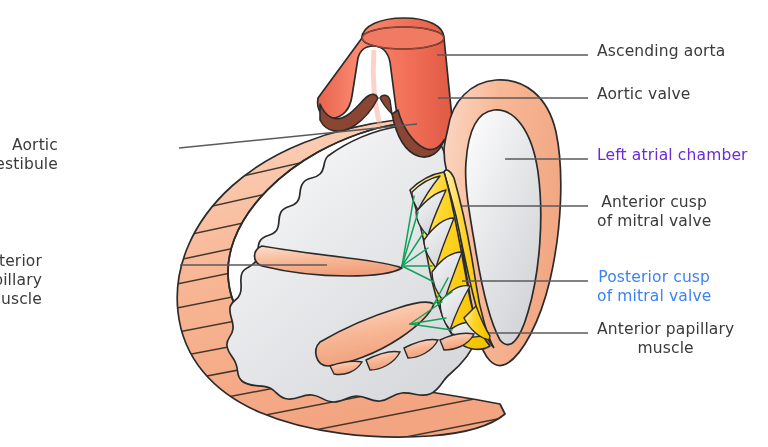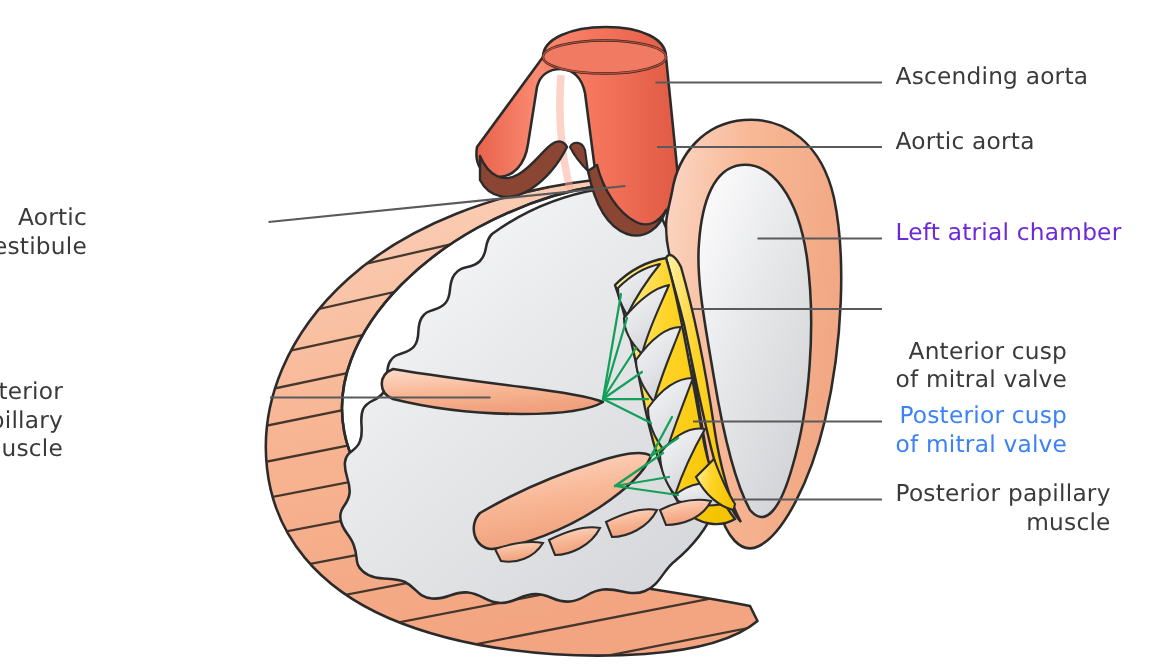--- a/index.html
+++ b/index.html
@@ -11,21 +11,21 @@
   #diagram-root{position:absolute;inset:0;width:768px;height:447px;}
   .label{
     position:absolute;
     color:#3a3a3c;
     font-size:15.5px;
     line-height:19px;
     letter-spacing:0.15px;
     white-space:pre-line;
     font-family:"DejaVu Sans","Liberation Sans",sans-serif;
   }
-  .label.right{text-align:right;}
+  .label.right{text-align:center;}
   .label.left{text-align:right;}
   svg{display:block;}
 </style>
 </head>
 <body>
 
 <div id="diagram-root">
   <svg width="768" height="447" viewBox="0 0 768 447" xmlns="http://www.w3.org/2000/svg">
 
     <defs>
@@ -269,25 +269,25 @@
         <line x1="462" y1="206" x2="588" y2="206" stroke="#5a5a5c"></line>
         <line x1="462" y1="281" x2="588" y2="281" stroke="#5a5a5c"></line>
         <line x1="489" y1="333" x2="588" y2="333" stroke="#5a5a5c"></line>
         <line x1="179" y1="148" x2="417" y2="124" stroke="#5a5a5c"></line>
         <line x1="180" y1="265" x2="327" y2="265" stroke="#5a5a5c"></line>
       </g>
   </svg>
 
   <div id="label-layer">
       <div class="label right" style="color: rgb(58, 58, 60); top: 42px; left: 597px;">Ascending aorta</div>
-      <div class="label right" style="color: rgb(58, 58, 60); top: 85px; left: 597px;">Aortic aorta</div>
+      <div class="label right" style="color: rgb(58, 58, 60); top: 85px; left: 597px;">Aortic valve</div>
       <div class="label right" style="color: #6d28d9; top: 146px; left: 597px;">Left atrial chamber</div>
-      <div class="label right" style="color: rgb(58, 58, 60); top: 193px; left: 597px; margin-top: 32px;">Anterior cusp
+      <div class="label right" style="color: rgb(58, 58, 60); top: 193px; left: 597px;">Anterior cusp
 of mitral valve</div>
       <div class="label right" style="color: #3b82f6; top: 268px; left: 597px;">Posterior cusp
 of mitral valve</div>
-      <div class="label right" style="color: rgb(58, 58, 60); top: 320px; left: 597px;">Posterior papillary
+      <div class="label right" style="color: rgb(58, 58, 60); top: 320px; left: 597px;">Anterior papillary
 muscle</div>
       <div class="label left" style="color: rgb(58, 58, 60); top: 136px; right: 710px;">Aortic vestibule</div>
       <div class="label left" style="color: rgb(58, 58, 60); top: 252px; right: 726px;">Anterior papillary
 muscle</div>
     </div>
 </div>
 
 </body></html>

